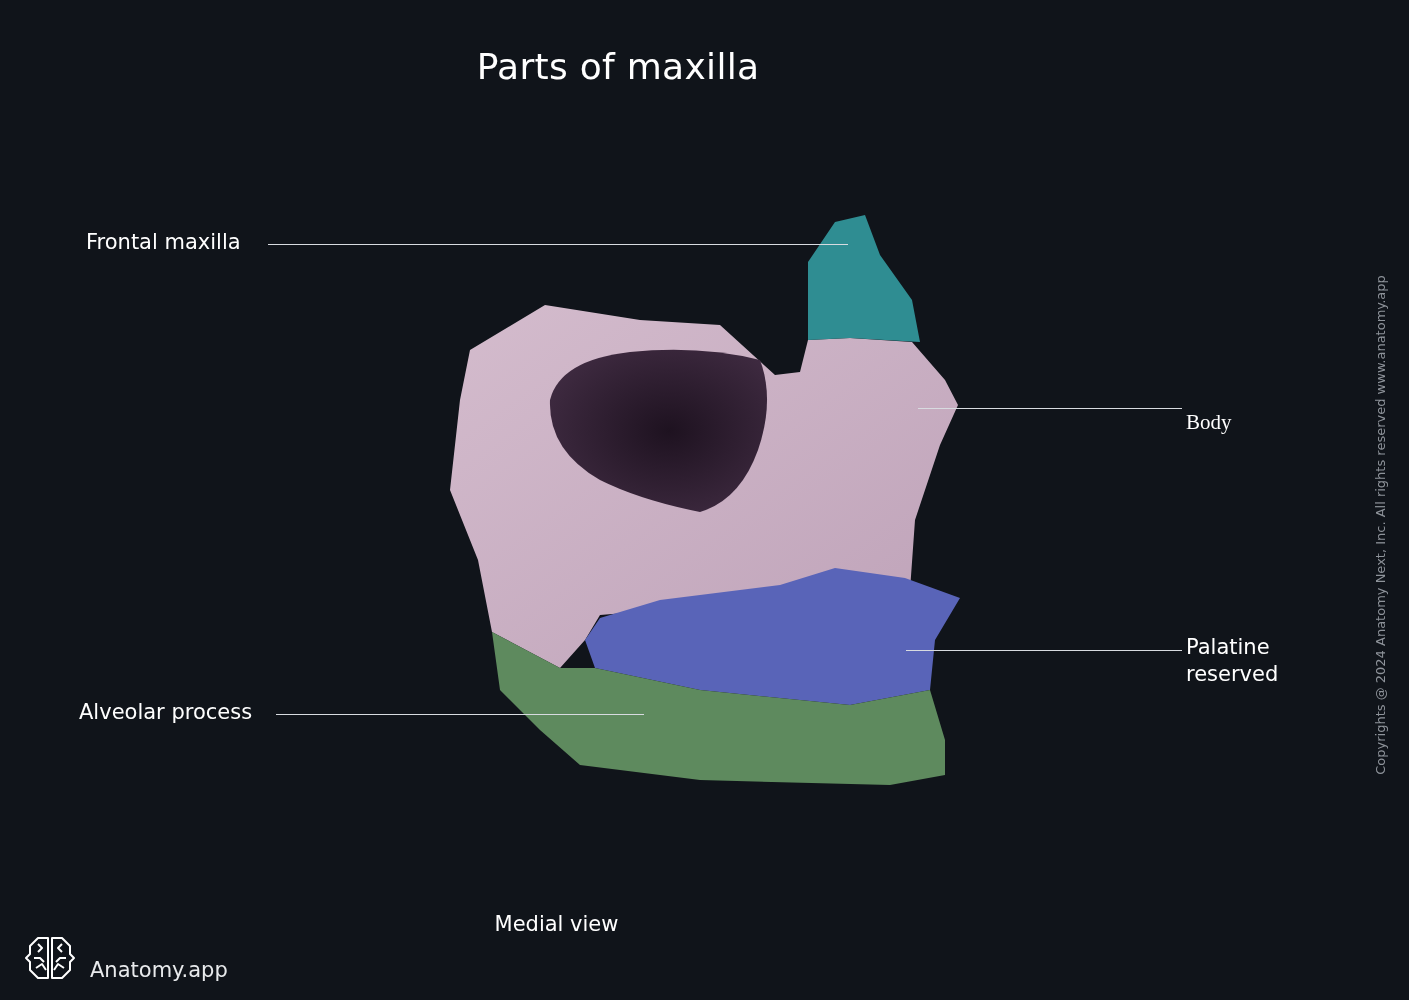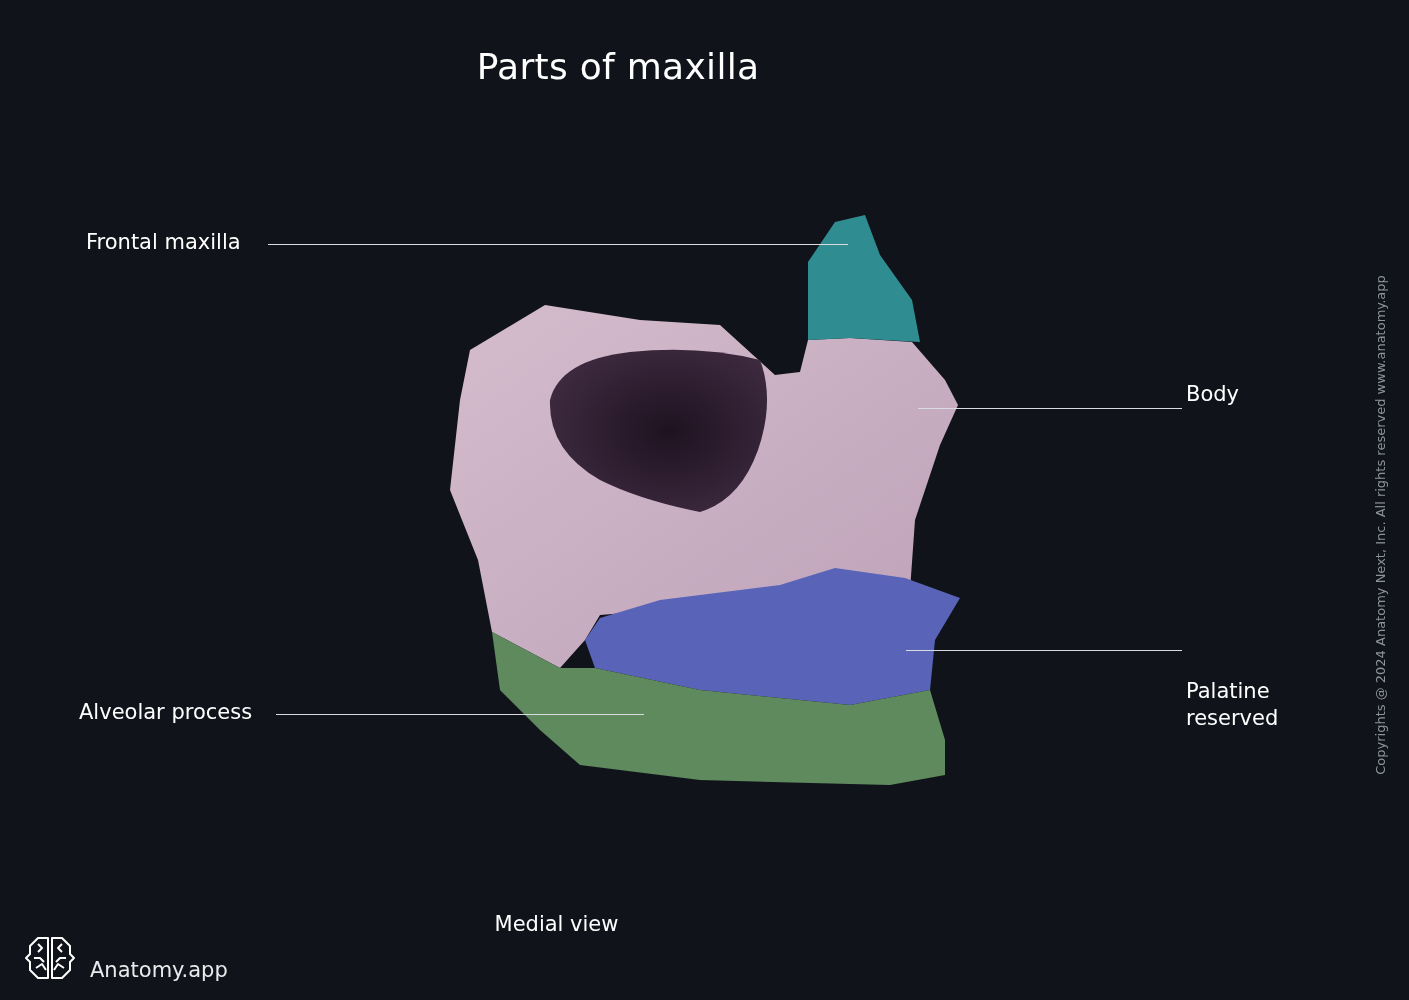--- a/index.html
+++ b/index.html
@@ -39,24 +39,24 @@
   <path d="M550,400 Q560,360 630,352 Q700,345 760,360 Q775,400 758,450 Q740,500 700,512 Q640,500 600,480 Q548,450 550,400 Z" fill="url(#sinusGrad)"></path>
 
   <path d="M585,640 L600,618 L660,600 L780,585 L835,568 L905,578 L960,598 L935,640 L930,690 L850,705 L700,690 L595,668 Z" fill="#5964b8"></path>
 
   <path d="M492,632 L560,668 L595,668 L700,690 L850,705 L930,690 L945,740 L945,775 L890,785 L700,780 L580,765 L540,730 L500,690 Z" fill="#5e8a5e"></path>
 </svg>
 
 <div class="label" style="left:86px;top:230px;">Frontal maxilla</div>
 <div class="leader" style="left:268px;top:244px;width:580px;"></div>
 
-<div class="label" style="left:1186px;top:382px;">Body</div>
+<div class="label" style="left:1186px;top:410px;font-family:Liberation Serif, serif;">Body</div>
 <div class="leader" style="left:918px;top:408px;width:264px;"></div>
 
-<div class="label" style="left:1186px;top:634px;line-height:27px;margin-top:44px;">
+<div class="label" style="left:1186px;top:634px;line-height:27px;">
   <div>Palatine</div>
   <div>reserved</div>
 </div>
 <div class="leader" style="left:906px;top:650px;width:276px;"></div>
 
 <div class="label" style="left:79px;top:700px;">Alveolar process</div>
 <div class="leader" style="left:276px;top:714px;width:368px;"></div>
 
 <div class="caption">Medial view</div>
 

